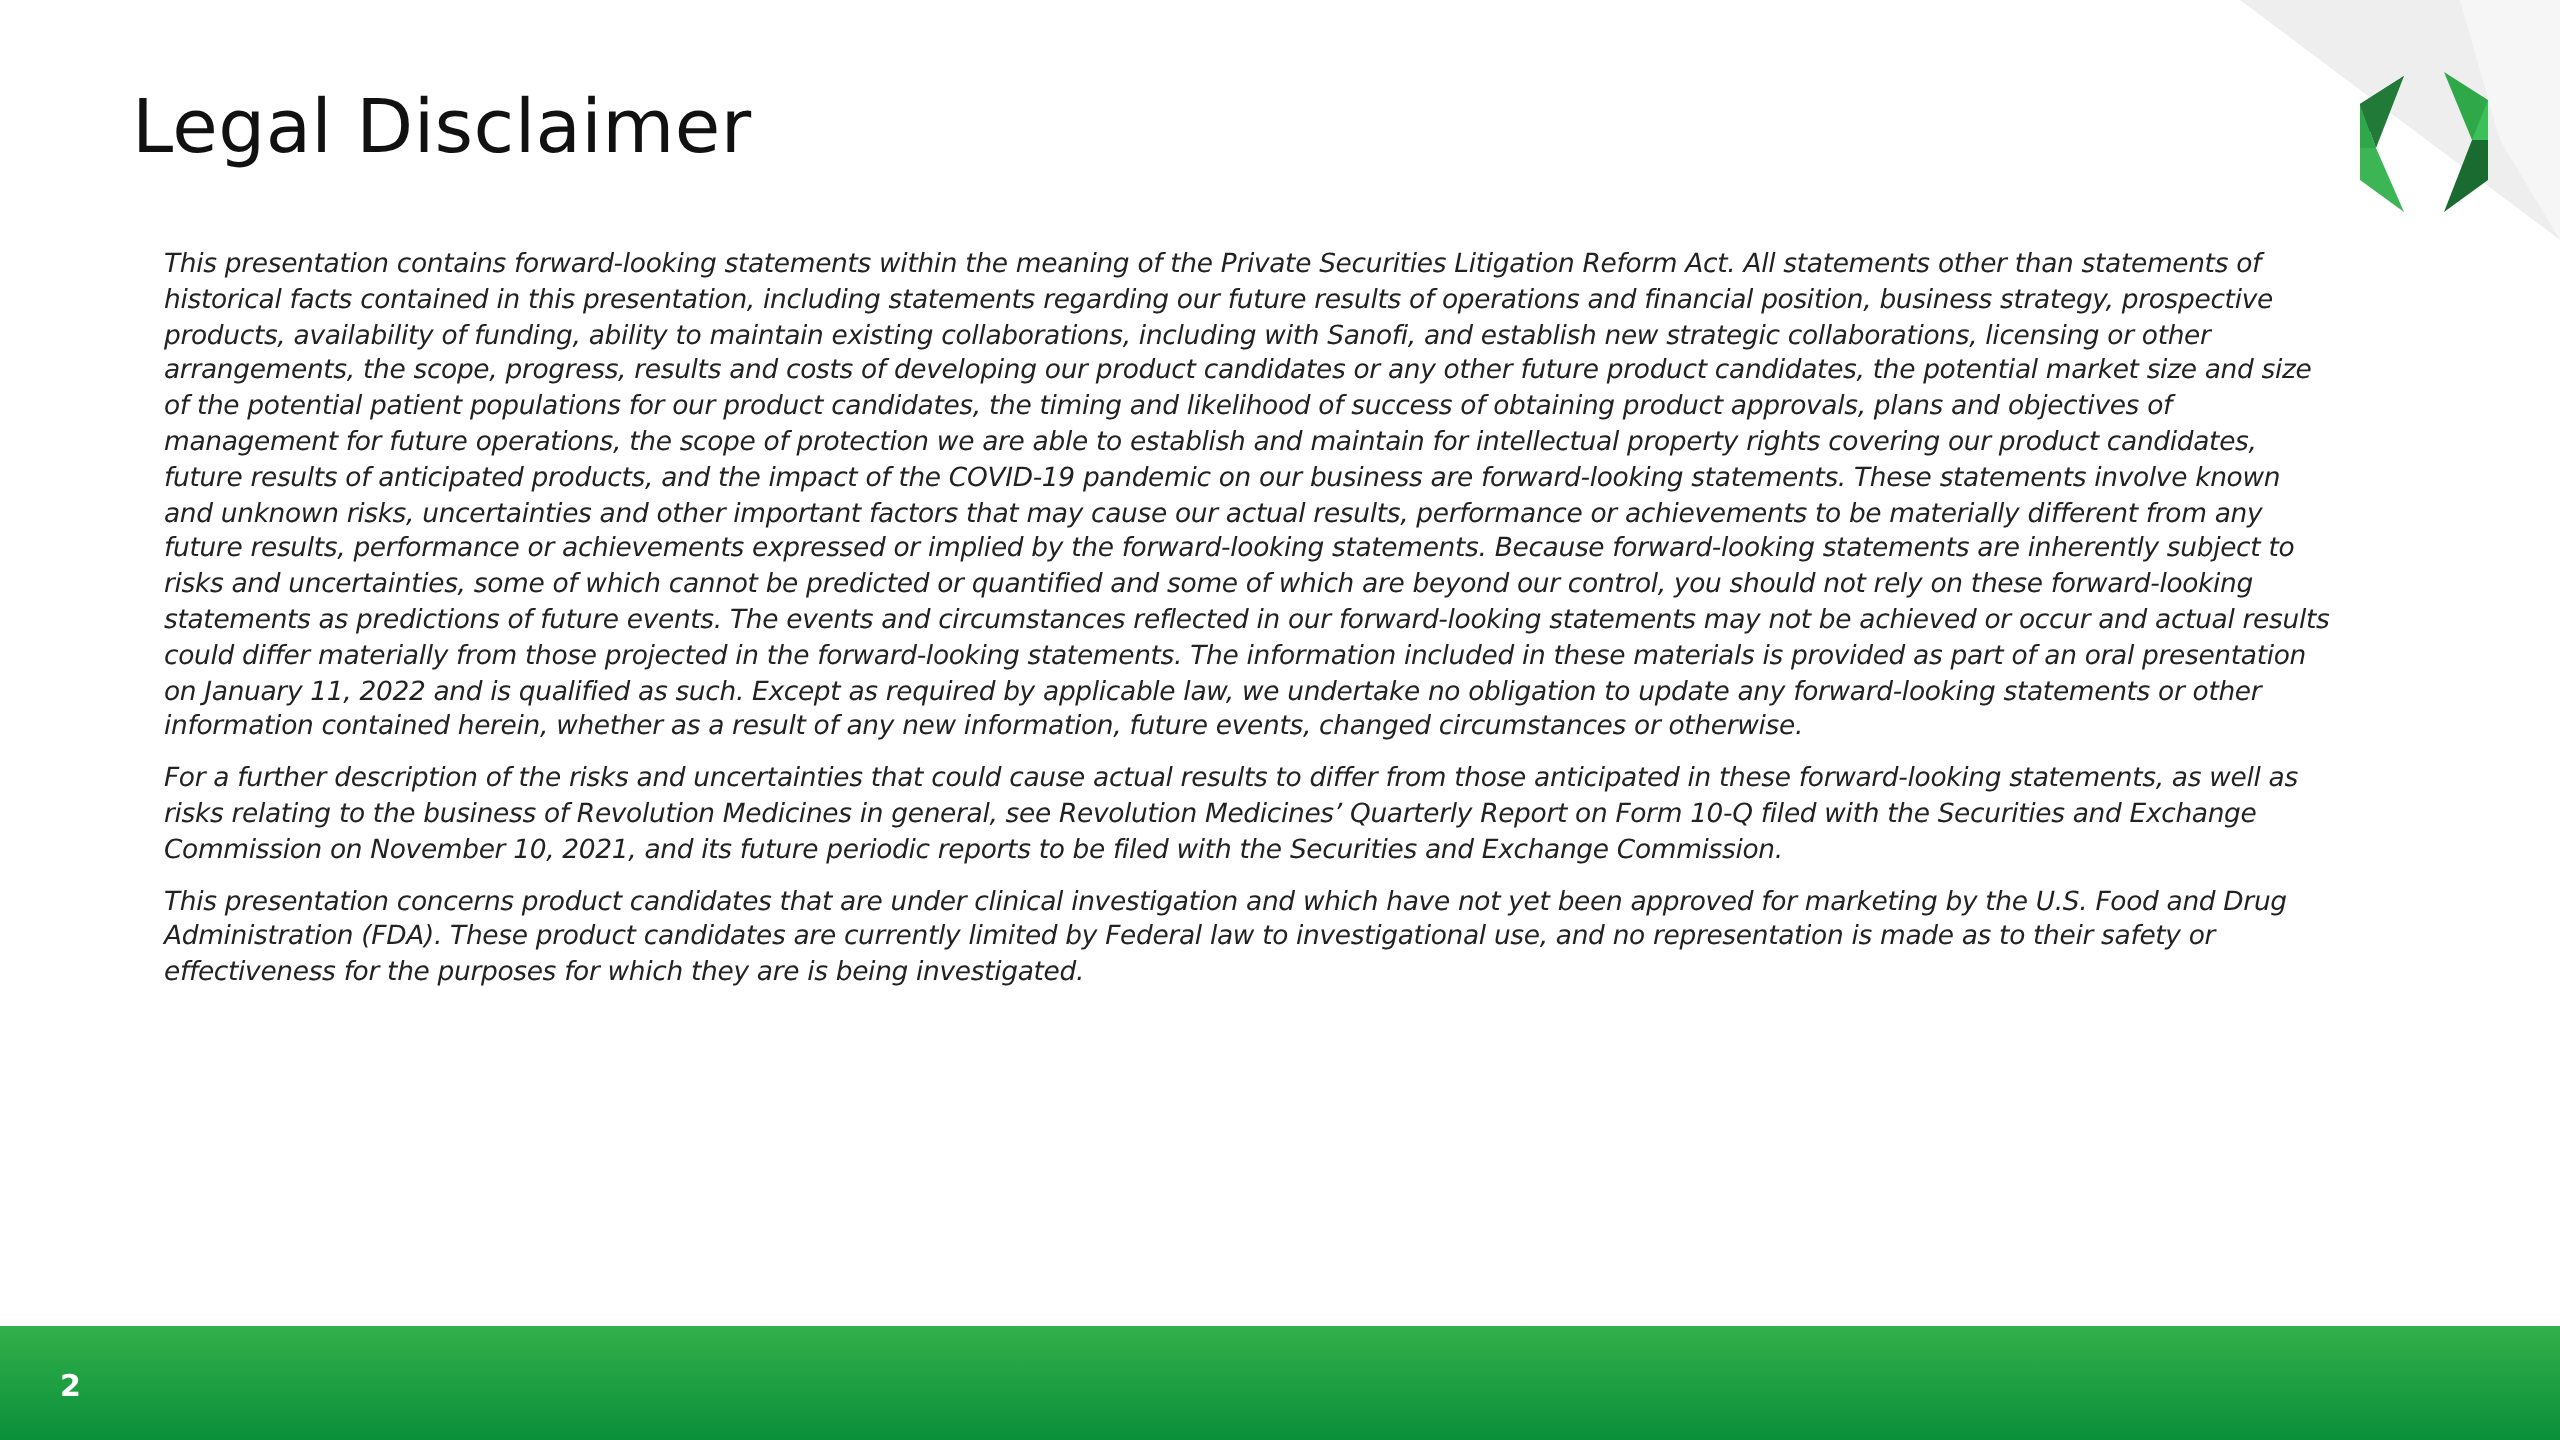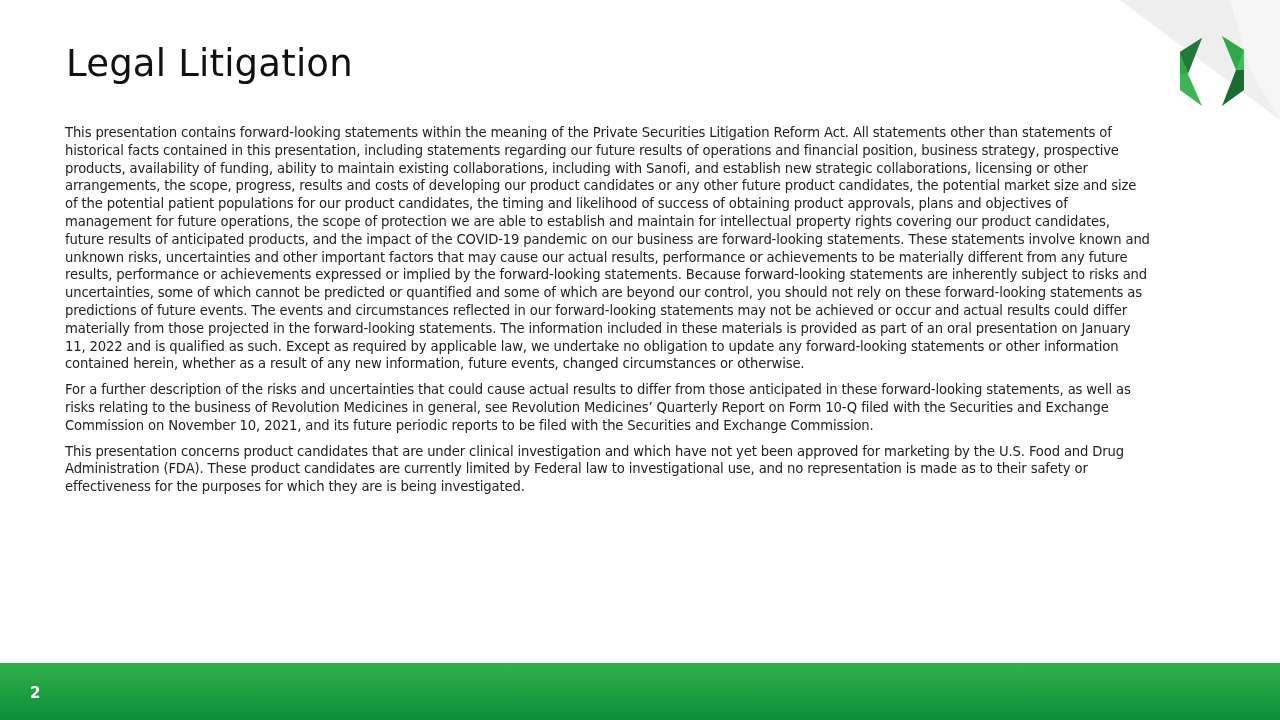--- a/index.html
+++ b/index.html
@@ -1,33 +1,33 @@
 <!DOCTYPE html>
 <html><head>
 <meta charset="utf-8">
 <style>
   html,body{margin:0;padding:0;}
   body{width:1280px;height:720px;position:relative;overflow:hidden;background:#fff;font-family:"DejaVu Sans","Liberation Sans",sans-serif;color:#1a1a1a;}
   .bg-shape{position:absolute;top:0;right:0;width:180px;height:130px;}
   .title{position:absolute;left:66px;top:42px;font-size:37px;font-weight:normal;color:#111;margin:0;letter-spacing:0.2px;}
   .logo{position:absolute;left:1178px;top:34px;width:68px;height:74px;}
-  .body{position:absolute;left:65px;top:124px;width:1085px;font-size:13.2px;line-height:17.8px;color:#222;letter-spacing:-0.15px;}
+  .body{position:absolute;left:82px;top:124px;width:1085px;font-size:13.2px;line-height:17.8px;color:#222;letter-spacing:-0.15px;font-style:italic;}
   .body p{margin:0 0 8px 0;}
   .footer{position:absolute;left:0;top:663px;width:1280px;height:57px;background:linear-gradient(#32b04a,#0a8f3a);}
   .page-num{position:absolute;left:30px;top:21px;color:#fff;font-weight:bold;font-size:15px;}
 </style>
 </head>
 <body>
 
 <svg class="bg-shape" viewBox="0 0 180 130">
   <polygon points="20,0 180,0 180,120" fill="#eeeeee"></polygon>
   <polygon points="130,0 180,0 180,120 150,70" fill="#f6f6f6"></polygon>
 </svg>
 
-<h1 class="title">Legal Litigation</h1>
+<h1 class="title">Legal Disclaimer</h1>
 
 <svg class="logo" viewBox="0 0 68 74">
   <polygon points="24,4 2,18 2,40" fill="#1a6b30"></polygon>
   <polygon points="2,18 2,40 10,40" fill="#2fa84a"></polygon>
   <polygon points="10,40 2,40 2,56 24,72" fill="#3cb554"></polygon>
   <polygon points="24,4 10,40 2,18" fill="#217a38"></polygon>
   <polygon points="44,2 66,16 66,36 58,36" fill="#2fa84a"></polygon>
   <polygon points="66,16 66,36 58,36" fill="#3cc05a"></polygon>
   <polygon points="58,36 66,36 66,56 44,72" fill="#1a6b30"></polygon>
 </svg>

